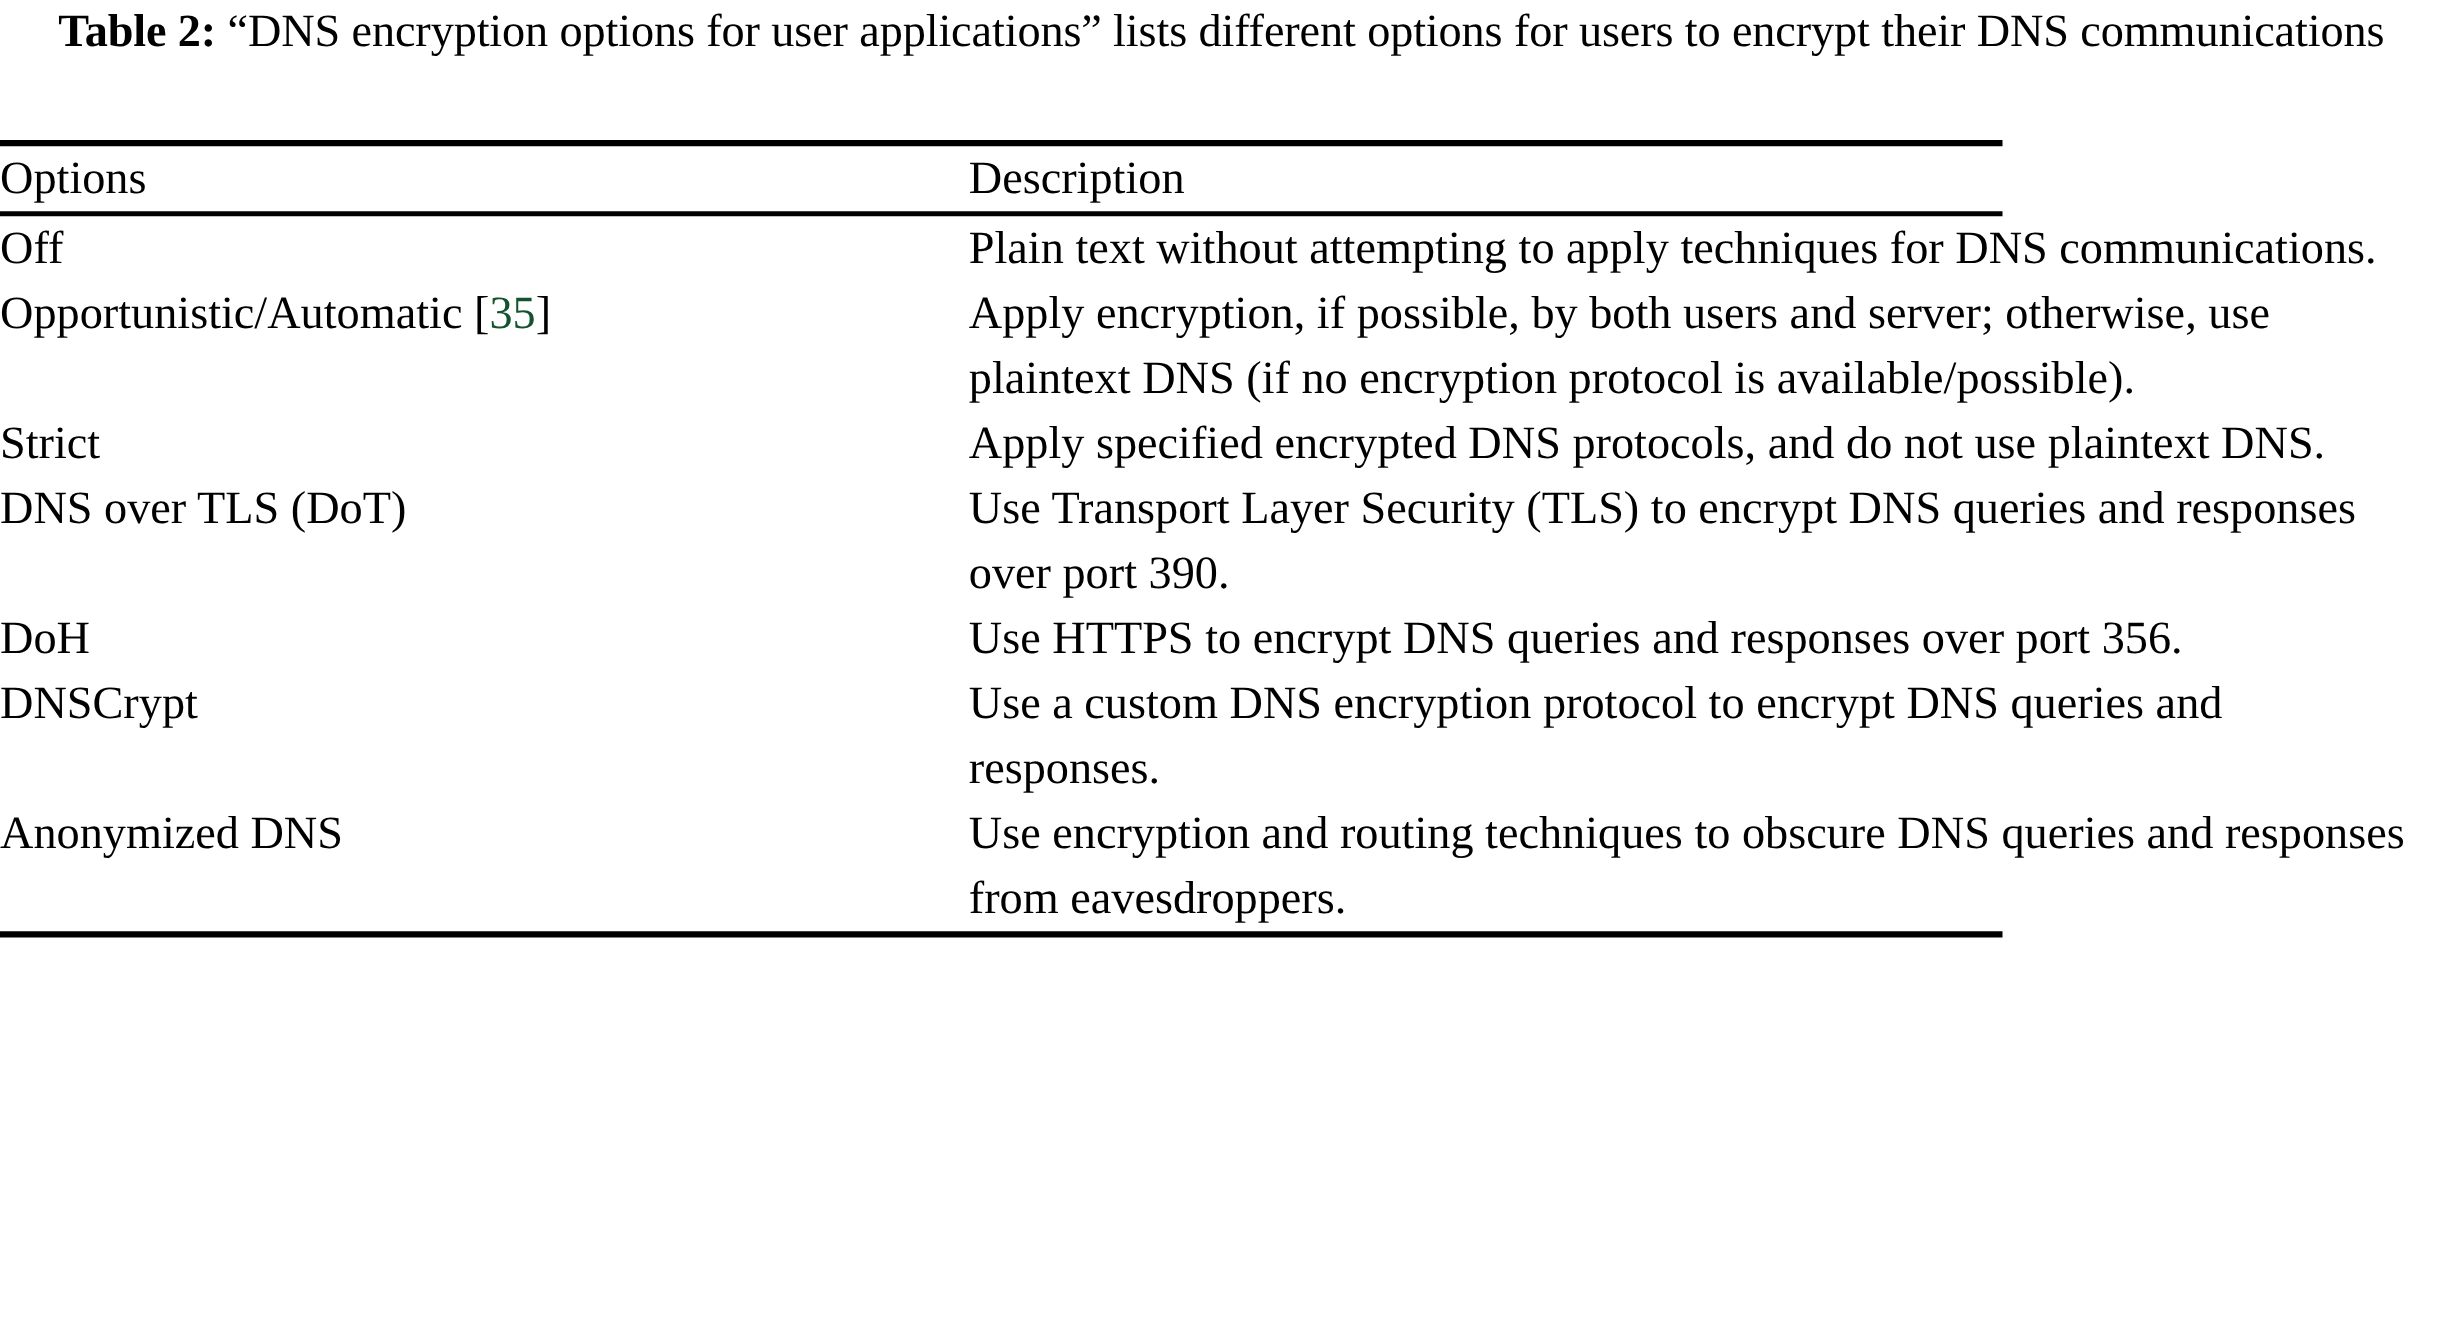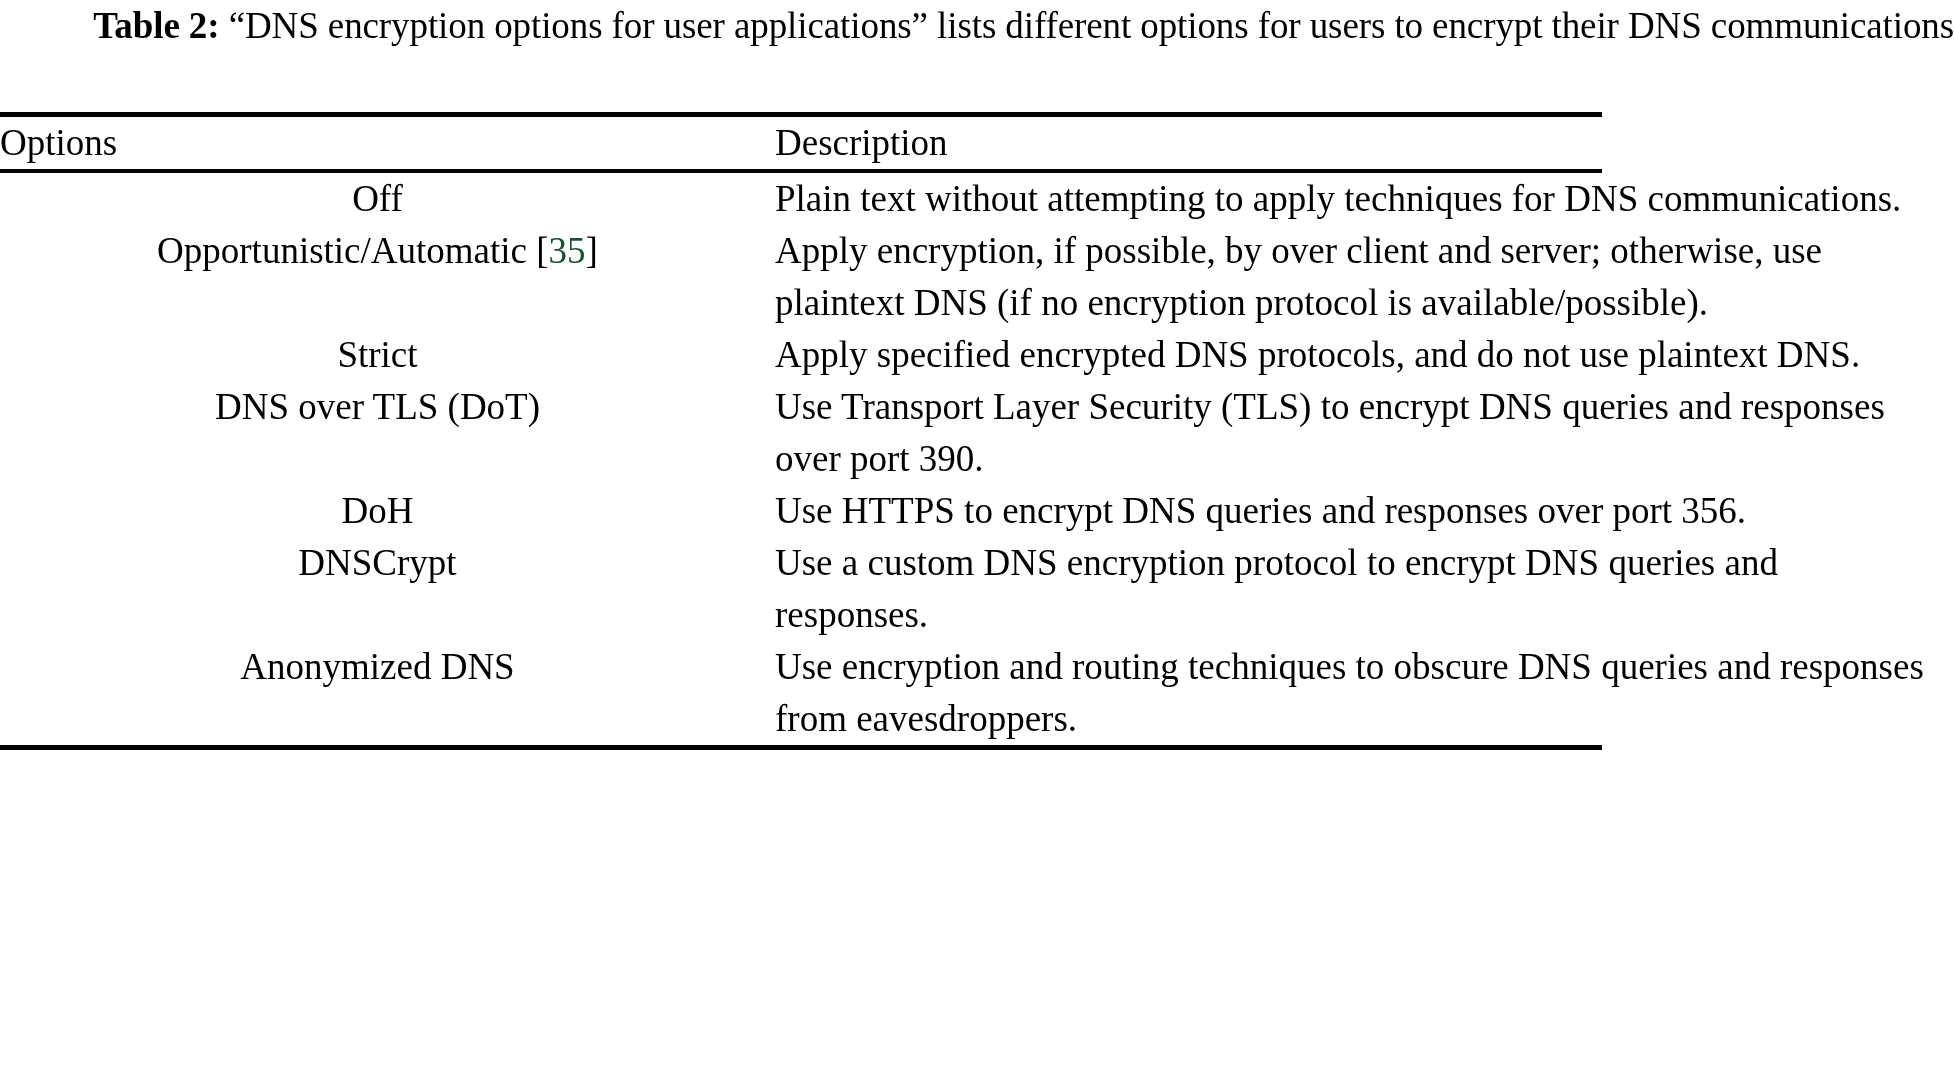--- a/index.html
+++ b/index.html
@@ -26,21 +26,21 @@
 
   
   .caption {
     position: absolute;
     left: 0;
     top: 2px;
     width: 1954px;
     font-size: 37px;
     line-height: 47px;
     letter-spacing: -0.1px;
-    text-align: right;
+    text-align: center;
     color: #000000;
   }
   .caption .lead {
     font-weight: bold;
   }
 
   
   .table-wrap {
     position: absolute;
     left: 0;
@@ -85,21 +85,21 @@
 
   .head-row th {
     padding-top: 16px;
     padding-bottom: 16px;
   }
 
   .body-row td {
     padding-top: 14px;
     padding-bottom: 14px;
   }
-  .body-row td.opt { padding-right: 20px; text-align: center; }
+  .body-row td.opt { padding-right: 20px; }
   .body-row td.desc { padding-right: 16px; }
 
   .cite {
     color: #14532d;
   }
 
   .bracket { color: #000000; }
 </style>
 </head>
 <body>
@@ -134,21 +134,21 @@
         <col class="c-option">
         <col class="c-desc">
       </colgroup>
       <tbody>
         <tr class="body-row">
           <td class="opt">Off</td>
           <td class="desc">Plain text without attempting to apply techniques for DNS communications.</td>
         </tr>
         <tr class="body-row">
           <td class="opt"><span>Opportunistic/Automatic</span><span class="bracket">&nbsp;[</span><span class="cite">35</span><span class="bracket">]</span></td>
-          <td class="desc">Apply encryption, if possible, by over client and server; otherwise, use plaintext DNS (if no encryption protocol is available/possible).</td>
+          <td class="desc">Apply encryption, if possible, by both users and server; otherwise, use plaintext DNS (if no encryption protocol is available/possible).</td>
         </tr>
         <tr class="body-row">
           <td class="opt">Strict</td>
           <td class="desc">Apply specified encrypted DNS protocols, and do not use plaintext DNS.</td>
         </tr>
         <tr class="body-row">
           <td class="opt">DNS over TLS (DoT)</td>
           <td class="desc">Use Transport Layer Security (TLS) to encrypt DNS queries and responses over port 390.</td>
         </tr>
         <tr class="body-row">

